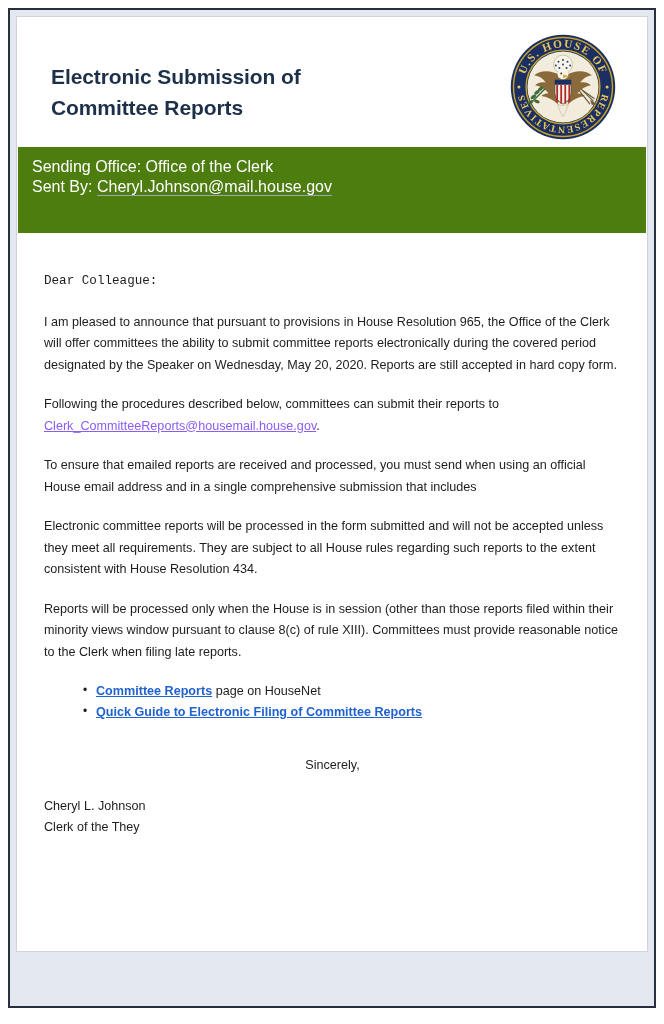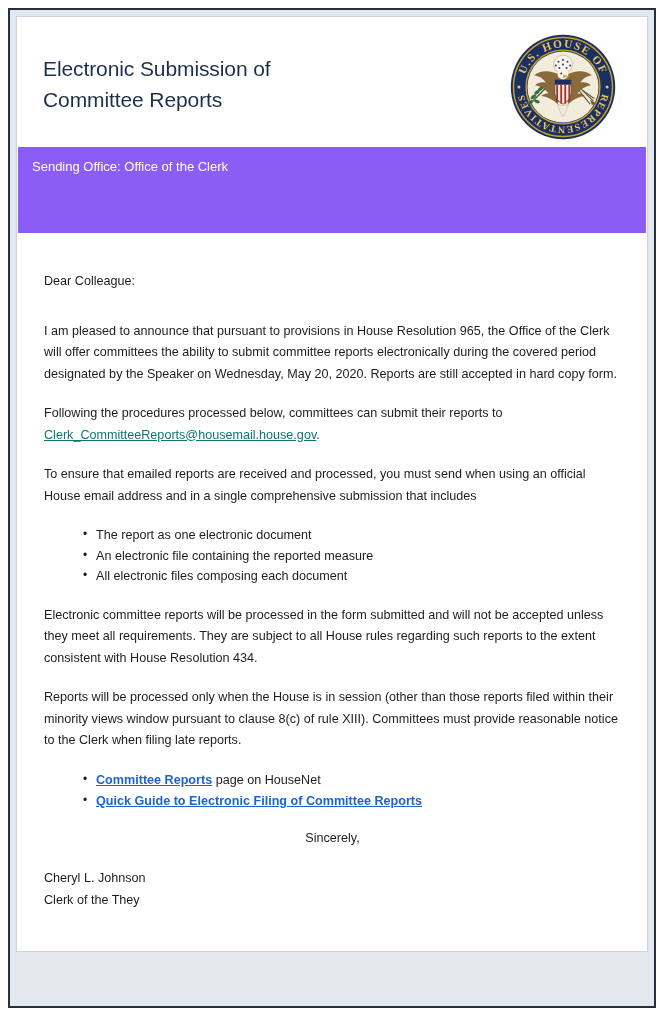--- a/index.html
+++ b/index.html
@@ -41,65 +41,65 @@
   .masthead {
     position: relative;
     height: 130px;
     background: #ffffff;
   }
   .doc-title {
     position: absolute;
     left: 18px;
     top: 28px;
     width: 430px;
-    margin: 8px;
+    margin: 16px;
     font-size: 21px;
     line-height: 31px;
-    font-weight: normal;
+    font-weight: bold;
     color: #1d3049;
     letter-spacing: -0.1px;
   }
   .doc-title .title-line { display: block; }
 
   .seal {
     position: absolute;
     right: 30px;
     top: 16px;
     width: 108px;
     height: 108px;
   }
 
   
   .sending-bar {
     box-sizing: border-box;
     margin: 0 1px;
     height: 86px;
-    background: #8b5cf6;
+    background: #4d7c0f;
     color: #ffffff;
     padding: 10px 0 0 14px;
-    font-size: 13px;
+    font-size: 16px;
     line-height: 20px;
   }
   .sending-bar .bar-row { display: block; white-space: nowrap; }
   .sending-bar .sender-email {
     border-bottom: 1px solid #9aa4ba;
     padding-bottom: 0px;
   }
 
   
   .letter-body {
     padding: 38px 26px 0 27px;
     font-size: 12.6px;
     line-height: 21.5px;
     color: #1d1d1d;
   }
   .letter-body p {
     margin: 0 0 18px 0;
   }
-  .letter-body p.salutation { margin-bottom: 28px; }
+  .letter-body p.salutation { margin-bottom: 19px; font-family: Liberation Mono, monospace; }
   .letter-body p.sign-off { margin-bottom: 19px; text-align: center; }
   .letter-body p.signature { margin-bottom: 0; }
 
   ul.doc-list {
     margin: 0 0 18px 0;
     padding: 0 0 0 52px;
     list-style: none;
   }
   ul.doc-list li {
     position: relative;
@@ -108,25 +108,25 @@
     line-height: 20.5px;
   }
   ul.doc-list li::before {
     content: "\2022";
     position: absolute;
     left: -13px;
     top: -1px;
     font-size: 12px;
     color: #1d1d1d;
   }
-  ul.doc-list.resource-list { margin-bottom: 16px; }
+  ul.doc-list.resource-list { margin-bottom: 32px; }
   ul.doc-list.resource-list li { line-height: 21px; }
 
   a.inline-link {
-    color: #0f766e;
+    color: #8b5cf6;
     text-decoration: underline;
   }
   a.resource-link {
     color: #1f62d0;
     font-weight: bold;
     text-decoration: underline;
   }
 </style>
 </head>
 <body>
@@ -203,37 +203,33 @@
         <path d="M 60 40 C 56 40 54 43 54 46 C 54 49 56 51 60 51 C 64 51 66 49 66 46 C 66 43 64 40 60 40 Z" fill="#f7f4ea"></path>
         <circle cx="58" cy="45" r="1" fill="#3a2f1e"></circle>
         <path d="M 60 46 L 67 48 L 60 50 Z" fill="#d8a93a"></path>
 
         <path d="M 54 79 C 56 86 58 90 60 93 C 62 90 64 86 66 79 C 64 81 56 81 54 79 Z" fill="#efeadb" stroke="#b9ad8c" stroke-width="0.6"></path>
       </svg>
     </div>
 
     <div class="sending-bar">
       <span class="bar-row">Sending Office: Office of the Clerk</span>
+      <span class="bar-row"><span>Sent By: </span><span class="sender-email">Cheryl.Johnson@mail.house.gov</span></span>
     </div>
 
     <div class="letter-body">
 
       <p class="salutation">Dear Colleague:</p>
 
       <p>I am pleased to announce that pursuant to provisions in House Resolution 965, the Office of the Clerk will offer committees the ability to submit committee reports electronically during the covered period designated by the Speaker on Wednesday, May 20, 2020. Reports are still accepted in hard copy form.</p>
 
-      <p><span>Following the procedures processed below, committees can submit their reports to </span><a class="inline-link" href="#">Clerk_CommitteeReports@housemail.house.gov</a><span>.</span></p>
+      <p><span>Following the procedures described below, committees can submit their reports to </span><a class="inline-link" href="#">Clerk_CommitteeReports@housemail.house.gov</a><span>.</span></p>
 
       <p>To ensure that emailed reports are received and processed, you must send when using an official House email address and in a single comprehensive submission that includes</p>
 
-      <ul class="doc-list">
-        <li>The report as one electronic document</li>
-        <li>An electronic file containing the reported measure</li>
-        <li>All electronic files composing each document</li>
-      </ul>
 
       <p>Electronic committee reports will be processed in the form submitted and will not be accepted unless they meet all requirements. They are subject to all House rules regarding such reports to the extent consistent with House Resolution 434.</p>
 
       <p>Reports will be processed only when the House is in session (other than those reports filed within their minority views window pursuant to clause 8(c) of rule XIII). Committees must provide reasonable notice to the Clerk when filing late reports.</p>
 
 
       <ul class="doc-list resource-list">
         <li><a class="resource-link" href="#">Committee Reports</a><span> page on HouseNet</span></li>
         <li><a class="resource-link" href="#">Quick Guide to Electronic Filing of Committee Reports</a><span></span></li>
       </ul>

